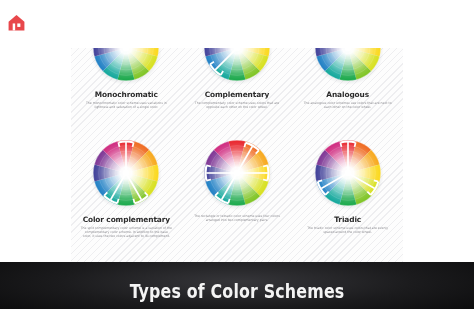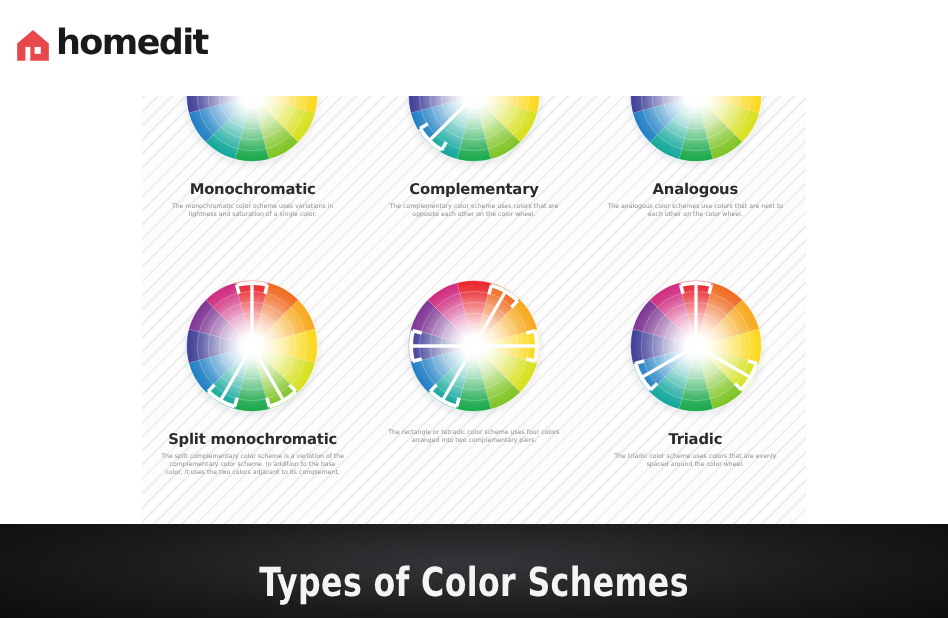--- a/index.html
+++ b/index.html
@@ -429,21 +429,21 @@
             </g>
             <g>
               <path d="M 38.864250824993235 88.83497251590808 A 40.4 40.4 0 0 1 21.93580183345652 79.06132793368151" fill="none" stroke="#ffffff" stroke-width="2.6" stroke-linecap="butt"></path>
               <line x1="38.864250824993235" y1="88.83497251590808" x2="40.490511224313536" y2="83.16352850987201" stroke="#ffffff" stroke-width="2.2"></line>
               <line x1="21.93580183345652" y1="79.06132793368151" x2="26.034286219164603" y2="74.81722311168348" stroke="#ffffff" stroke-width="2.2"></line>
               <line x1="49.25" y1="51.29903810567666" x2="30.200000000000006" y2="84.29460598986378" stroke="#ffffff" stroke-width="2.1"></line>
             </g>
             <circle cx="50" cy="50" r="42" fill="none" stroke="#ffffff" stroke-opacity="0.55" stroke-width="0.7"></circle>
           </svg>
       </div>
-      <div class="scheme-title">Split monochromatic</div>
+      <div class="scheme-title">Color complementary</div>
       <div class="scheme-desc">The split complementary color scheme is a variation of the complementary color scheme. In addition to the base color, it uses the two colors adjacent to its complement.</div>
     </div>
 
     <div class="cell">
       <div class="wheel-holder">
         <svg viewBox="0 0 100 100" width="78" height="78">
             <defs>
               <radialGradient id="w4-sh">
                 <stop offset="0.72" stop-color="#9aa0a8" stop-opacity="0.40"></stop>
                 <stop offset="1" stop-color="#9aa0a8" stop-opacity="0"></stop>
@@ -601,21 +601,20 @@
 
   <div class="logo-bar">
     <div class="logo">
       <span class="logo-mark">
         <svg viewBox="0 0 24 24" width="19" height="19">
           <path d="M2 11 L12 2.5 L22 11 L22 22 L2 22 Z" fill="#e8474b"></path>
           <rect x="7.2" y="13.2" width="3.1" height="8.8" fill="#ffffff"></rect>
           <rect x="13.0" y="13.2" width="3.9" height="4.4" fill="#ffffff"></rect>
         </svg>
       </span>
-      <span class="logo-text">homedit</span>
     </div>
   </div>
 
   <div class="title-bar">
     <span class="title-text">Types of Color Schemes</span>
   </div>
 
 </div>
 
 </body></html>

